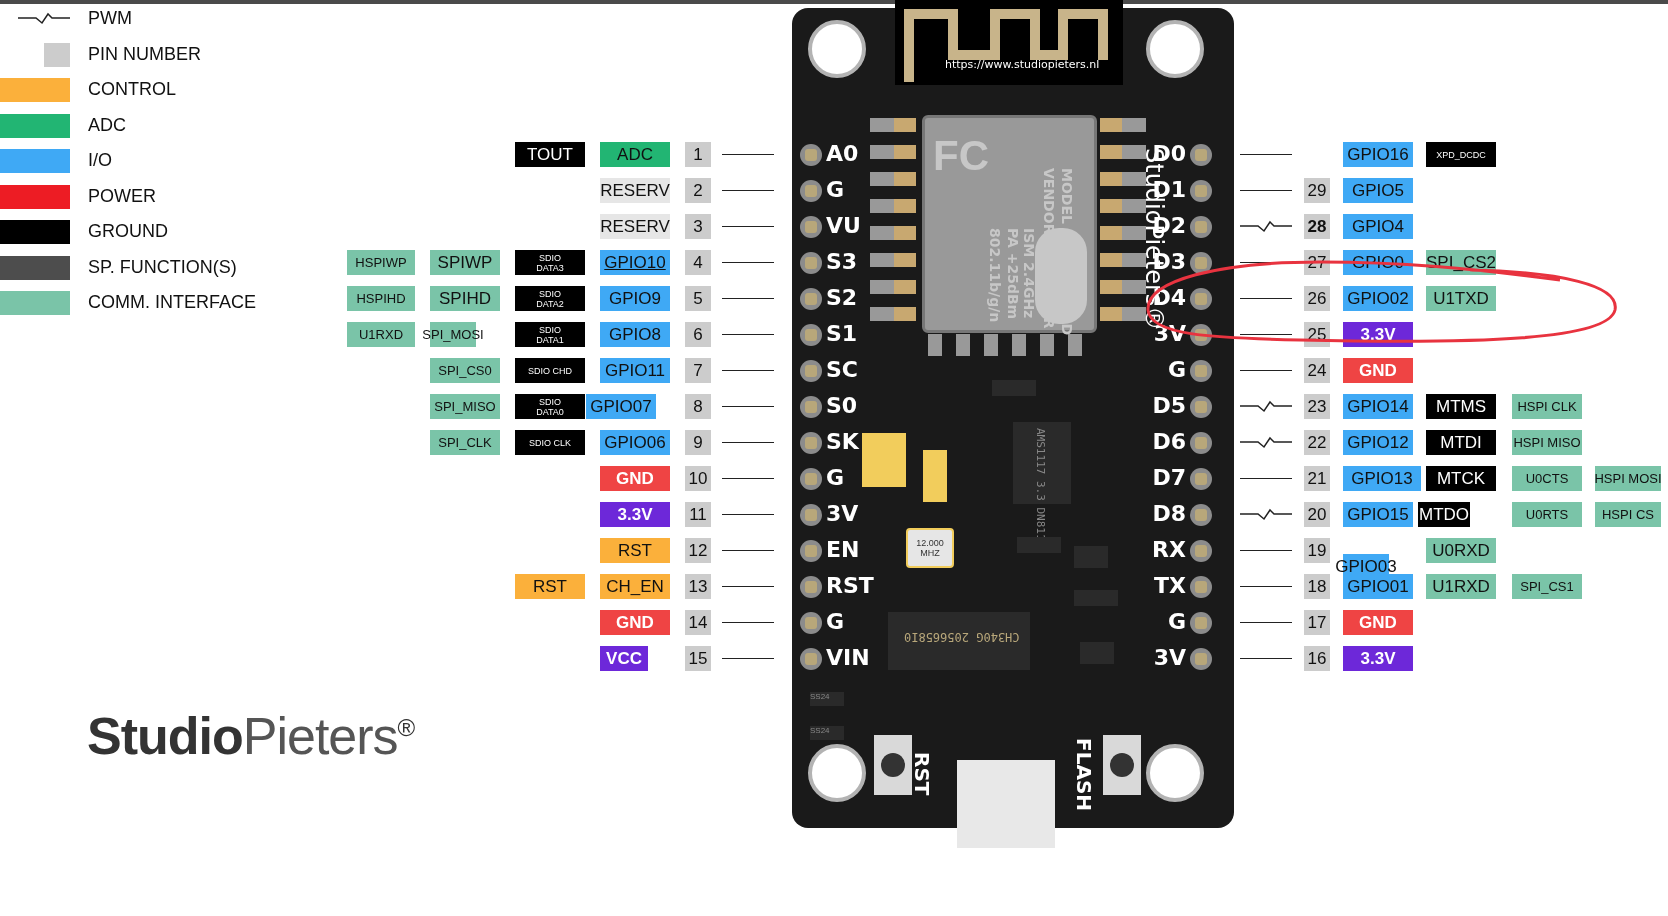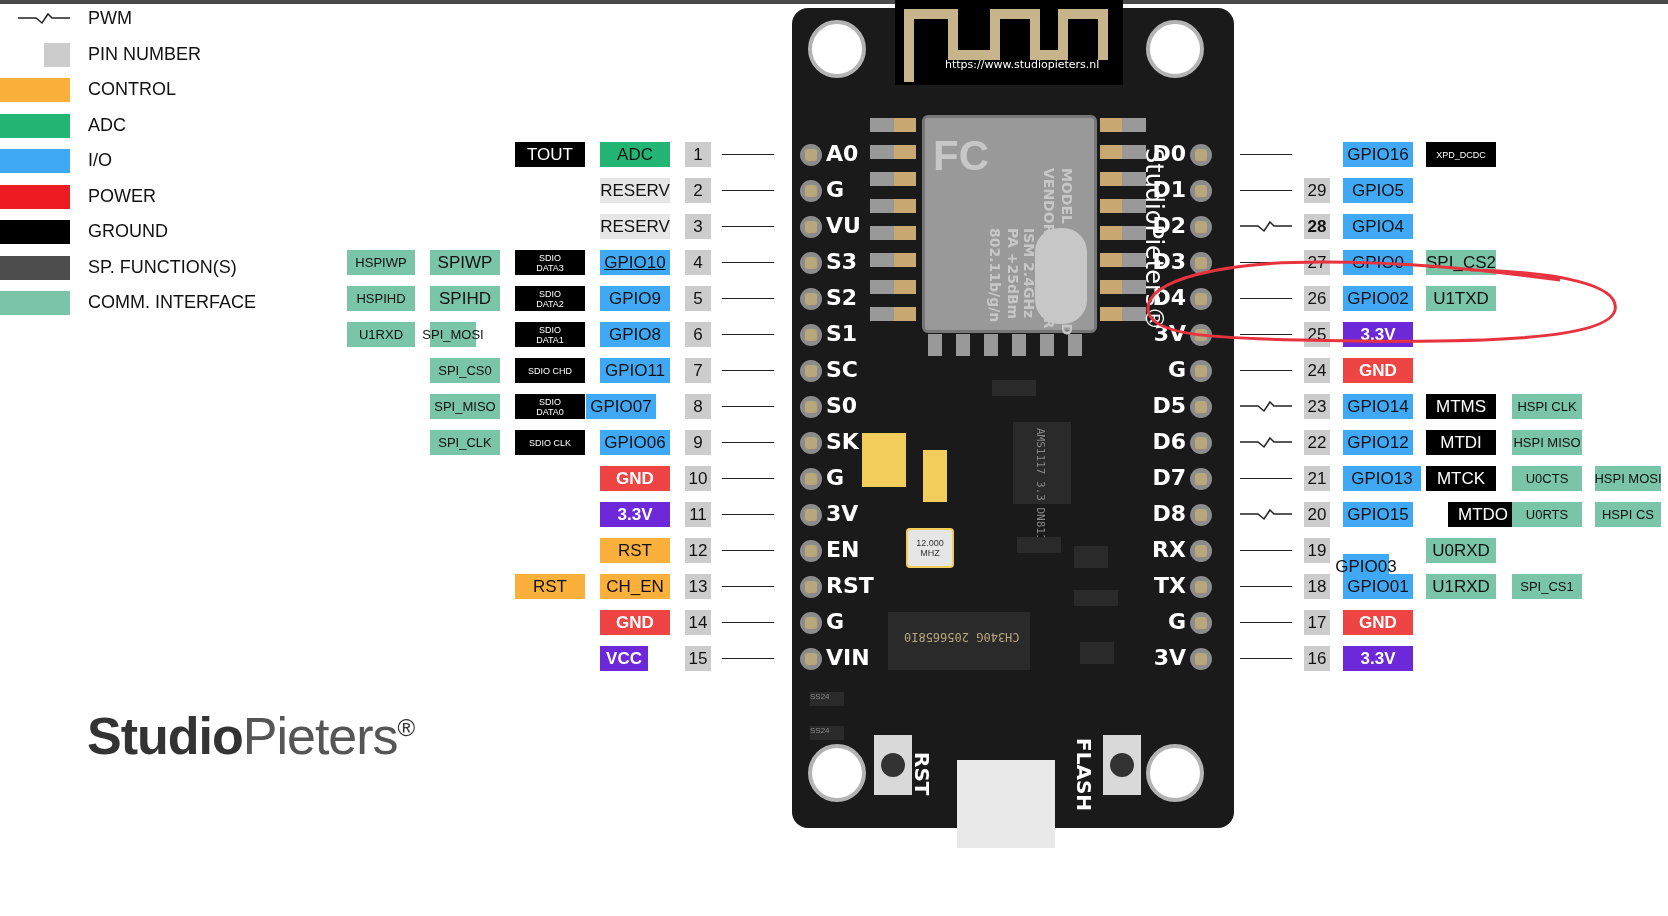--- a/index.html
+++ b/index.html
@@ -189,21 +189,21 @@
     <div class="box c-num" style="left: 1304px; top: 466px;">21</div>
     <div class="box c-io" style="left: 1343px; top: 466px; width: 78px;">GPIO13</div>
     <div class="box c-sp" style="left: 1426px; top: 466px; width: 70px;">MTCK</div>
     <div class="box c-comm" style="left: 1512px; top: 466px; width: 70px; font-size: 13px;">U0CTS</div>
     <div class="box c-comm" style="left: 1595px; top: 466px; width: 66px; font-size: 13px;">HSPI MOSI</div>
     <svg width="52" height="14" style="position: absolute; left: 1240px; top: 507px;">
       <path d="M0 7 H18 L24 12 L30 3 L34 7 H52" fill="none" stroke="#222" stroke-width="1.5"></path>
     </svg>
     <div class="box c-num" style="left: 1304px; top: 502px;">20</div>
     <div class="box c-io" style="left: 1343px; top: 502px; width: 70px;">GPIO15</div>
-    <div class="box c-sp" style="left: 1448px; top: 502px; width: 70px;">MTDO</div>
+    <div class="box c-sp" style="left: 1418px; top: 502px; width: 52px;">MTDO</div>
     <div class="box c-comm" style="left: 1512px; top: 502px; width: 70px; font-size: 13px;">U0RTS</div>
     <div class="box c-comm" style="left: 1595px; top: 502px; width: 66px; font-size: 13px;">HSPI CS</div>
     <div class="wire" style="left: 1240px; top: 550px; width: 52px;"></div>
     <div class="box c-num" style="left: 1304px; top: 538px;">19</div>
     <div class="box c-io" style="left: 1343px; top: 518px; width: 46px; margin-top: 36px;">GPIO03</div>
     <div class="box c-comm" style="left: 1426px; top: 538px; width: 70px;">U0RXD</div>
     <div class="wire" style="left: 1240px; top: 586px; width: 52px;"></div>
     <div class="box c-num" style="left: 1304px; top: 574px;">18</div>
     <div class="box c-io" style="left: 1343px; top: 574px; width: 70px;">GPIO01</div>
     <div class="box c-comm" style="left: 1426px; top: 574px; width: 70px;">U1RXD</div>

